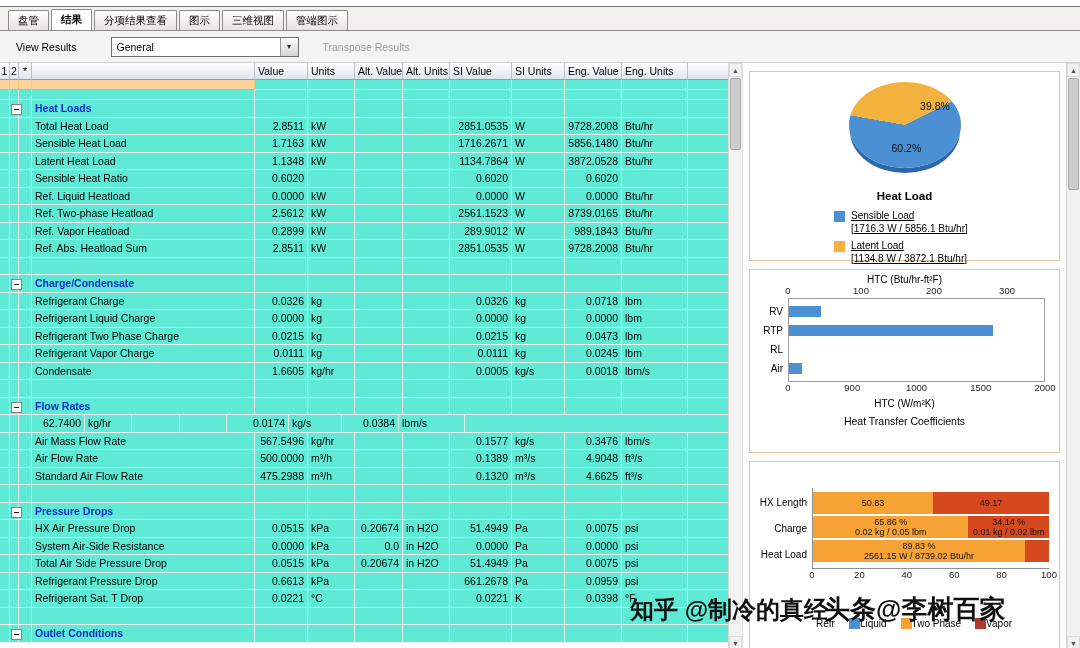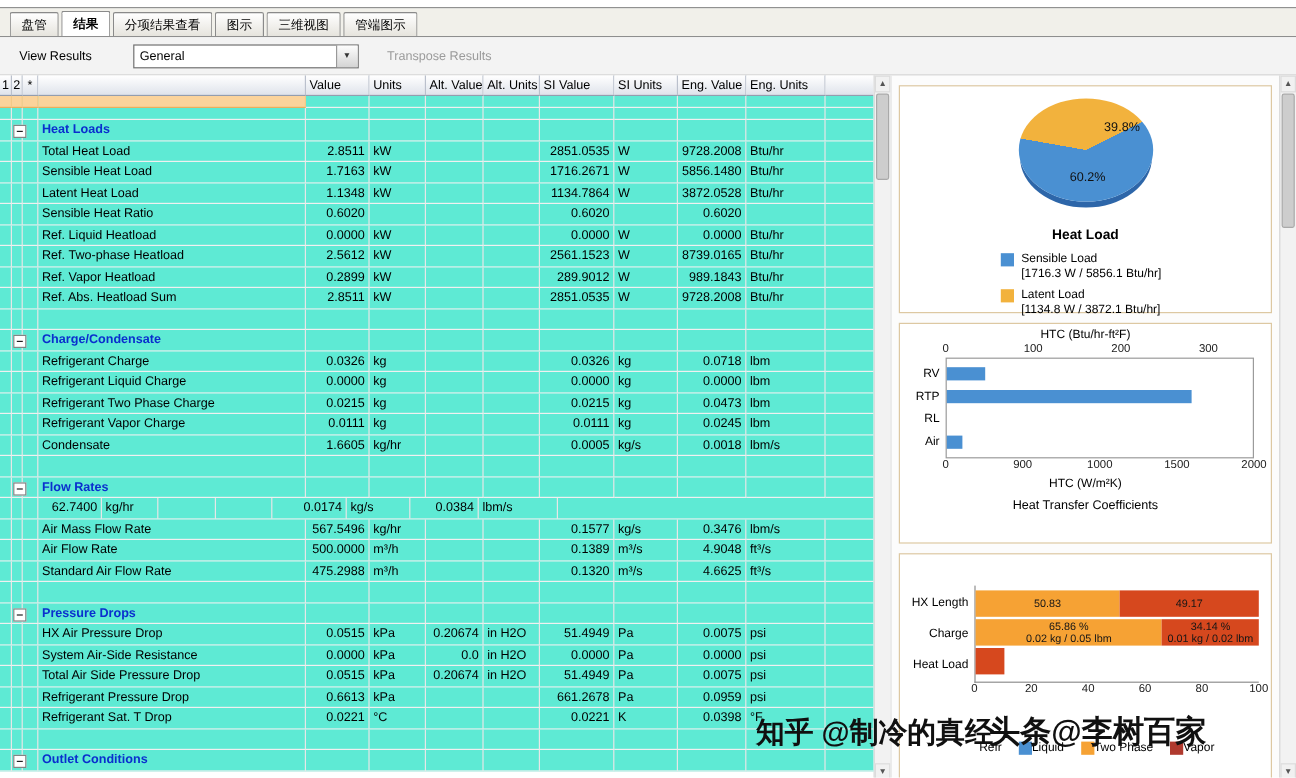--- a/index.html
+++ b/index.html
@@ -54,21 +54,21 @@
   #box-htc{height:184px;}
   #box-stack{flex:1;}
 
   .pie-wrap{position:relative;width:130px;margin:10px auto 0;height:100px;}
   .pie{width:112px;height:86px;border-radius:50%;margin:0 auto;box-shadow:0 6px 0 -1px #2d66a9;}
   .pie-label{position:absolute;font-size:10.5px;color:#111;}
   #pie-l0{left:62%;top:18%;}
   #pie-l1{left:40%;top:60%;}
   .pie-title{text-align:center;font-weight:bold;font-size:11.5px;margin-top:8px;}
   #pie-legend{margin:8px 0 0 84px;}
-  .lg-item{display:flex;gap:6px;margin-bottom:5px;font-size:10px;}
+  .lg-item{display:flex;gap:6px;margin-bottom:5px;font-size:10px;text-decoration:underline;}
   .sw{width:11px;height:11px;flex:0 0 11px;margin-top:1px;display:inline-block;}
   .lg-tx{line-height:1.25;}
 
   .axlabel{text-align:center;font-size:10px;margin-top:4px;}
   .tickrow{display:flex;height:12px;font-size:9.5px;color:#222;}
   .tickrow .sp38{width:38px;}
   .tickrow .sp62{width:62px;}
   .tickrow .tk{flex:1;position:relative;}
   .tickrow .mr14{margin-right:14px;}
   .tickrow .mr10{margin-right:10px;}
@@ -740,20 +740,24 @@
               <div class="st-seg" style="width: 65.86%; background: rgb(246, 162, 52);">
                 <div class="st-line">65.86 %</div>
                 <div class="st-line">0.02 kg / 0.05 lbm</div>
               </div>
               <div class="st-seg" style="width: 34.14%; background: rgb(214, 72, 30);">
                 <div class="st-line">34.14 %</div>
                 <div class="st-line">0.01 kg / 0.02 lbm</div>
               </div>
             </div>
             <div class="st-track">
+              <div class="st-seg" style="width: 89.83%; background: rgb(246, 162, 52);">
+                <div class="st-line">89.83 %</div>
+                <div class="st-line">2561.15 W / 8739.02 Btu/hr</div>
+              </div>
               <div class="st-seg" style="width: 10.17%; background: rgb(214, 72, 30);"></div>
             </div>
           </div>
       </div>
       <div class="tickrow">
         <span class="sp62"></span>
           <span class="tk mr10" id="stack-ticks">
             <span class="tick-lbl" style="left: 0%;">0</span>
             <span class="tick-lbl" style="left: 20%;">20</span>
             <span class="tick-lbl" style="left: 40%;">40</span>

